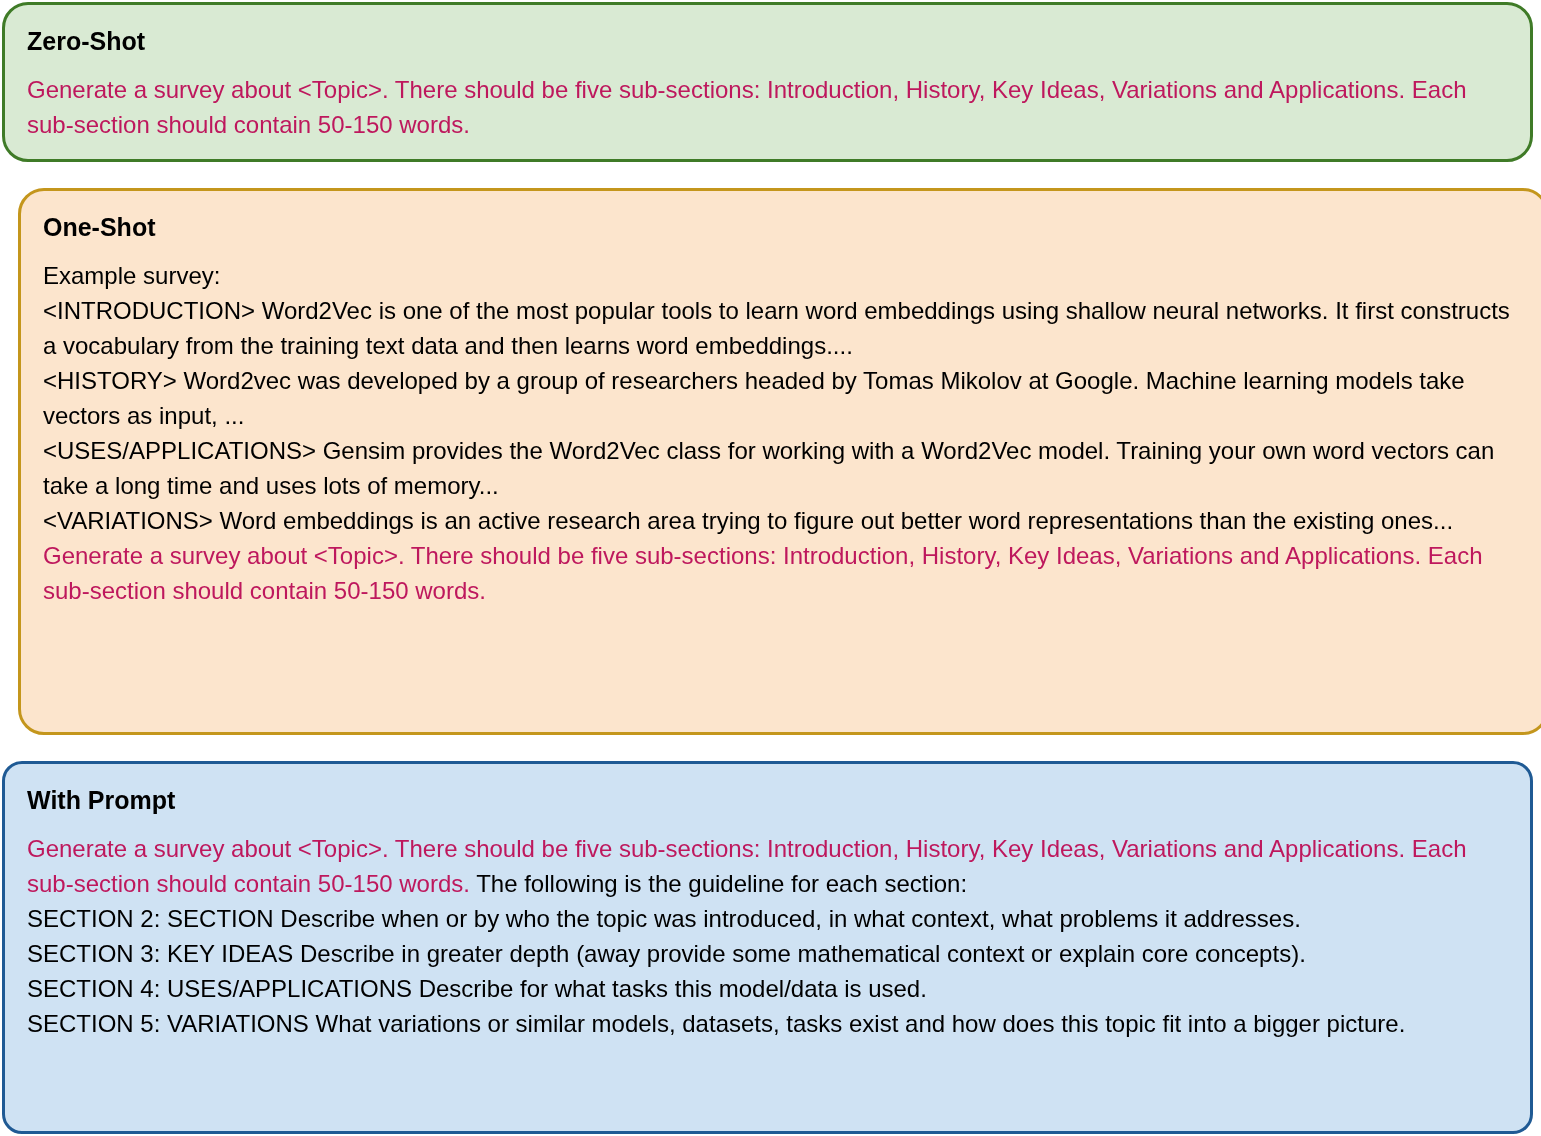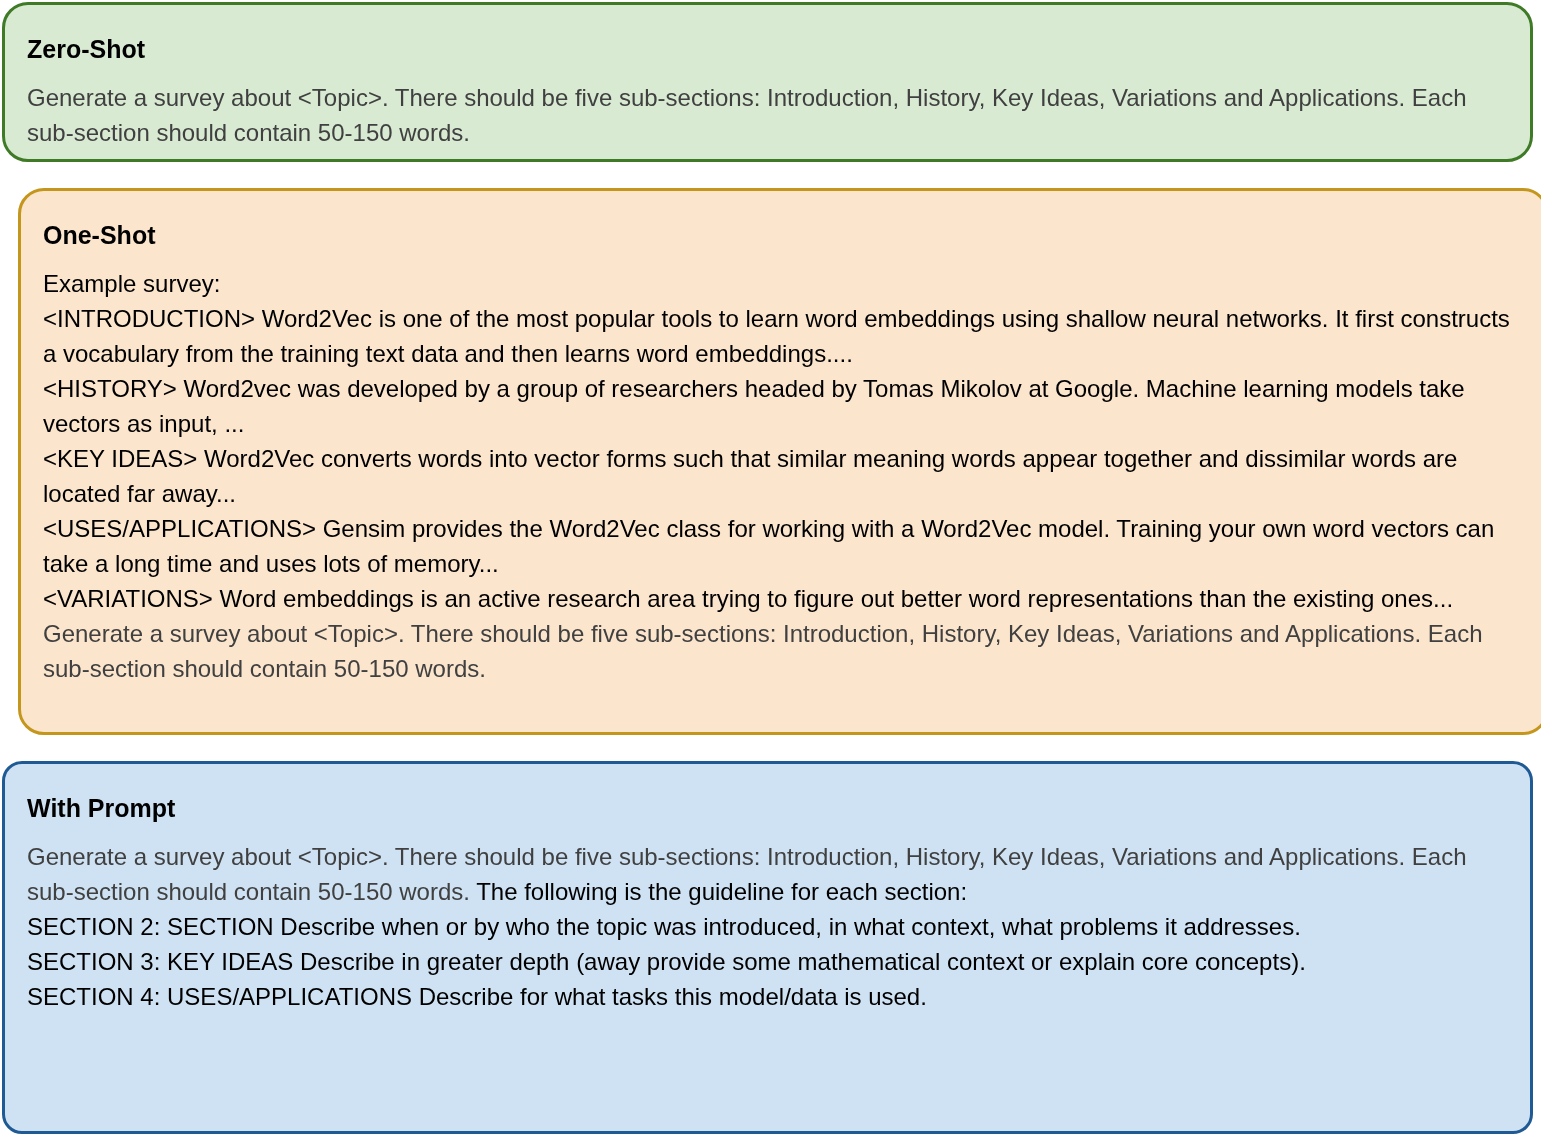--- a/index.html
+++ b/index.html
@@ -1,51 +1,51 @@
 <!DOCTYPE html>
 <html><head>
 <meta charset="utf-8">
 <style>
   html, body { margin: 0; padding: 0; background: #ffffff; }
   body { width: 1541px; height: 1136px; position: relative; overflow: hidden;
          font-family: "Liberation Sans", sans-serif; color: #000; }
   .box { position: absolute; left: 2px; width: 1531px; box-sizing: border-box;
-         border: 3px solid; border-radius: 26px; padding: 8px 22px; }
+         border: 3px solid; border-radius: 26px; padding: 0 22px; }
   .box.zero { top: 2px; height: 160px; background: #d9ead3; border-color: #3f7b27; }
   .box.one  { top: 188px; height: 547px; background: #fce5cd; border-color: #c4961c; margin-left: 16px; }
   .box.prompt { top: 761px; height: 373px; background: #cfe2f3; border-color: #1f5a94; border-radius: 20px; }
   .title { font-weight: bold; font-size: 25px; line-height: 30px; margin-top: 21px; margin-bottom: 16px; }
   .body { font-size: 24px; line-height: 35px; }
-  .blue { color: #404040; }
+  .blue { color: #be185d; }
   .line { display: block; }
 </style>
 </head>
 <body>
 
 <div class="box zero">
   <div class="title">Zero-Shot</div>
   <div class="body">
     <span class="blue">Generate a survey about &lt;Topic&gt;. There should be five sub-sections: Introduction, History, Key Ideas, Variations and Applications. Each sub-section should contain 50-150 words.</span>
   </div>
 </div>
 
 <div class="box one">
   <div class="title">One-Shot</div>
   <div class="body">
     <span class="line">Example survey:</span>
     <span class="line">&lt;INTRODUCTION&gt; Word2Vec is one of the most popular tools to learn word embeddings using shallow neural networks. It first constructs a vocabulary from the training text data and then learns word embeddings....</span>
     <span class="line">&lt;HISTORY&gt; Word2vec was developed by a group of researchers headed by Tomas Mikolov at Google. Machine learning models take vectors as input, ...</span>
-    <span class="line">&lt;KEY IDEAS&gt; Word2Vec converts words into vector forms such that similar meaning words appear together and dissimilar words are located far away...</span>
     <span class="line">&lt;USES/APPLICATIONS&gt; Gensim provides the Word2Vec class for working with a Word2Vec model. Training your own word vectors can take a long time and uses lots of memory...</span>
     <span class="line">&lt;VARIATIONS&gt; Word embeddings is an active research area trying to figure out better word representations than the existing ones...</span>
     <span class="line blue">Generate a survey about &lt;Topic&gt;. There should be five sub-sections: Introduction, History, Key Ideas, Variations and Applications. Each sub-section should contain 50-150 words.</span>
   </div>
 </div>
 
 <div class="box prompt">
   <div class="title">With Prompt</div>
   <div class="body">
     <span class="line"><span class="blue">Generate a survey about &lt;Topic&gt;. There should be five sub-sections: Introduction, History, Key Ideas, Variations and Applications. Each sub-section should contain 50-150 words.</span><span> The following is the guideline for each section:</span></span>
     <span class="line">SECTION 2: SECTION Describe when or by who the topic was introduced, in what context, what problems it addresses.</span>
     <span class="line">SECTION 3: KEY IDEAS Describe in greater depth (away provide some mathematical context or explain core concepts).</span>
     <span class="line">SECTION 4: USES/APPLICATIONS Describe for what tasks this model/data is used.</span>
+    <span class="line">SECTION 5: VARIATIONS What variations or similar models, datasets, tasks exist and how does this topic fit into a bigger picture.</span>
   </div>
 </div>
 
 </body></html>

